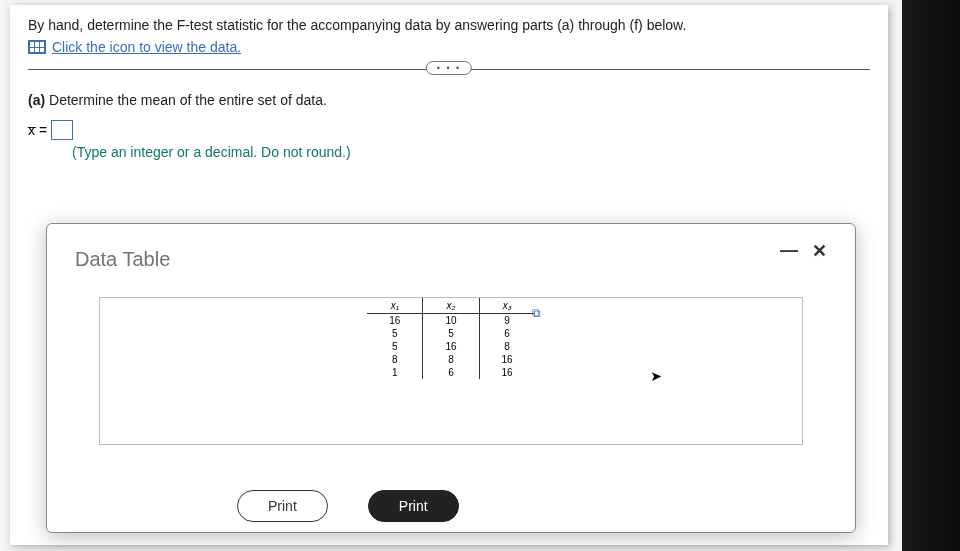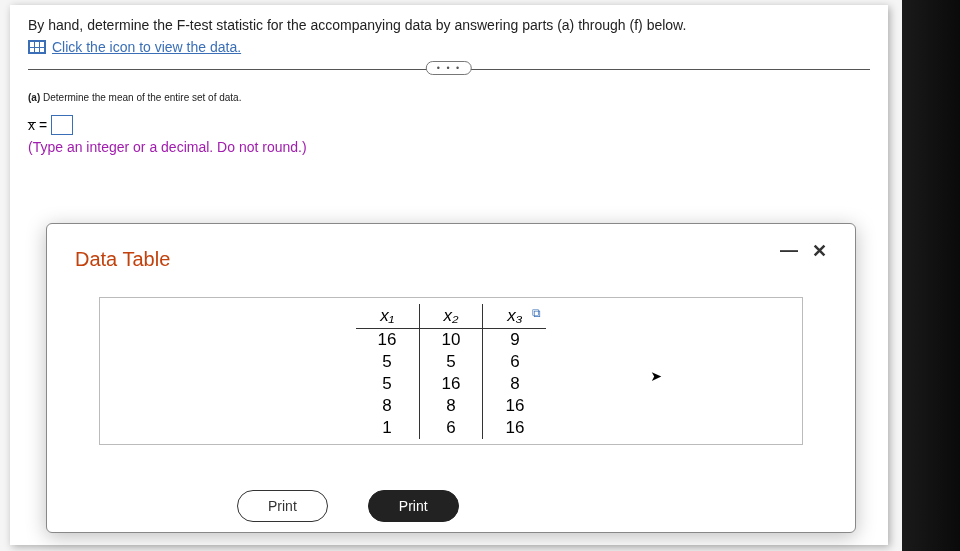--- a/index.html
+++ b/index.html
@@ -40,52 +40,52 @@
       left: 50%; transform: translateX(-50%);
       top: -8px;
       border: 1px solid #777;
       border-radius: 10px;
       background: #fff;
       padding: 1px 10px;
       font-size: 9px;
       letter-spacing: 2px;
       color: #555;
     }
-    .part-a { margin-top: 22px; font-size: 10px; color: #222; }
+    .part-a { margin-top: 22px; font-size: 14px; color: #222; }
     .formula { margin-top: 12px; font-size: 14px; display: flex; align-items: center; gap: 4px; }
     .xbar { position: relative; display: inline-block; }
     .xbar::before { content: "_"; position: absolute; top: -10px; left: 0; }
     .input-box { width: 22px; height: 20px; border: 1px solid #3a6fb7; background: #fff; }
-    .hint { font-size: 14px; color: #a21caf; margin-top: 4px; }
+    .hint { font-size: 14px; color: #0f766e; margin-top: 4px; margin-left: 44px; }
     .modal {
       position: absolute;
       left: 36px;
       top: 218px;
       width: 810px;
       height: 310px;
       background: #fff;
       border: 1px solid #888;
       border-radius: 6px;
       box-shadow: 0 4px 20px rgba(0,0,0,0.25);
       padding: 16px 28px;
     }
     .modal-header { display: flex; justify-content: space-between; align-items: flex-start; }
-    .modal-title { font-size: 20px; color: #c2410c; margin-top: 8px; text-align: center; }
+    .modal-title { font-size: 20px; color: #737373; margin-top: 8px; text-align: center; }
     .win-controls { display: flex; gap: 14px; font-size: 18px; color: #333; }
     .win-controls span { cursor: pointer; font-weight: bold; }
     .table-wrap {
       margin: 26px 24px 0 24px;
       border: 1px solid #bbb;
       height: 148px;
       position: relative;
     }
     .data-table {
-      margin: 6px auto 0;
+      margin: 0 auto 0;
       border-collapse: collapse;
-      font-size: 17px;
+      font-size: 10px;
     }
     .data-table th {
       font-weight: normal;
       font-style: italic;
       padding: 2px 22px;
       border-bottom: 1px solid #333;
       text-align: center;
     }
     .data-table th:not(:last-child) { border-right: 1px solid #333; }
     .data-table td { padding: 1px 22px; text-align: center; }

